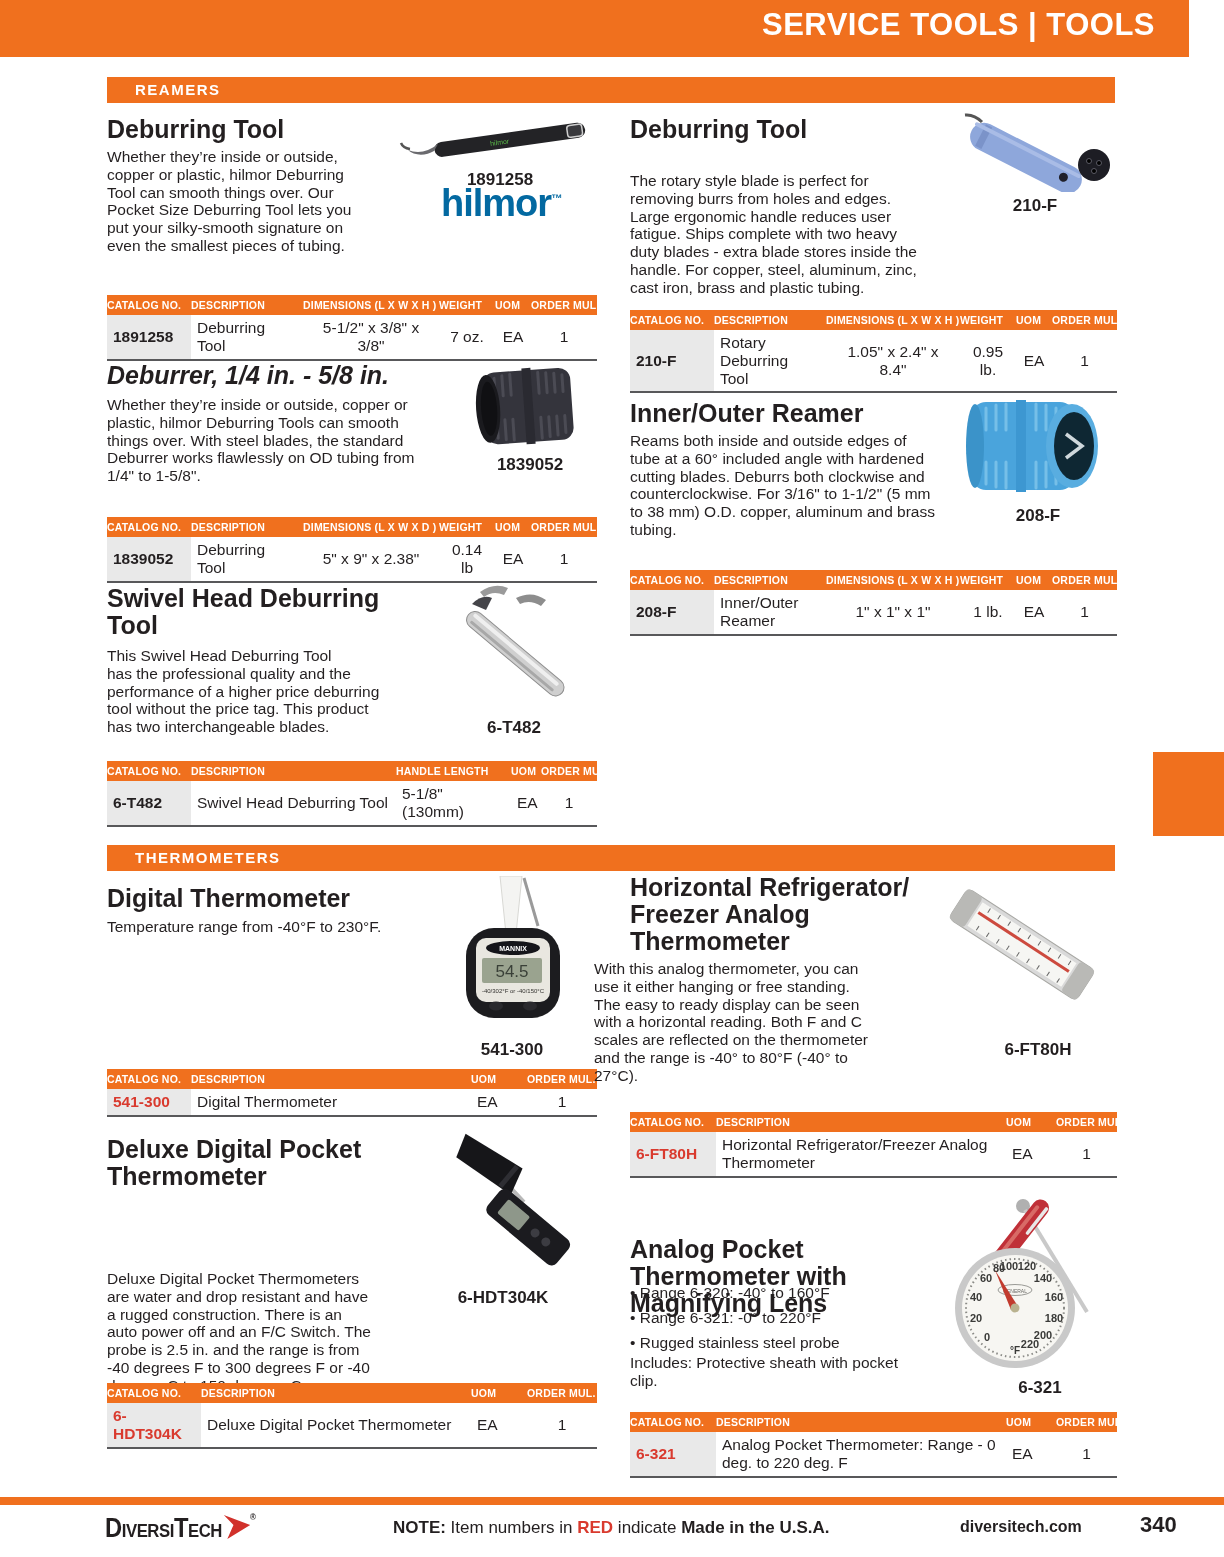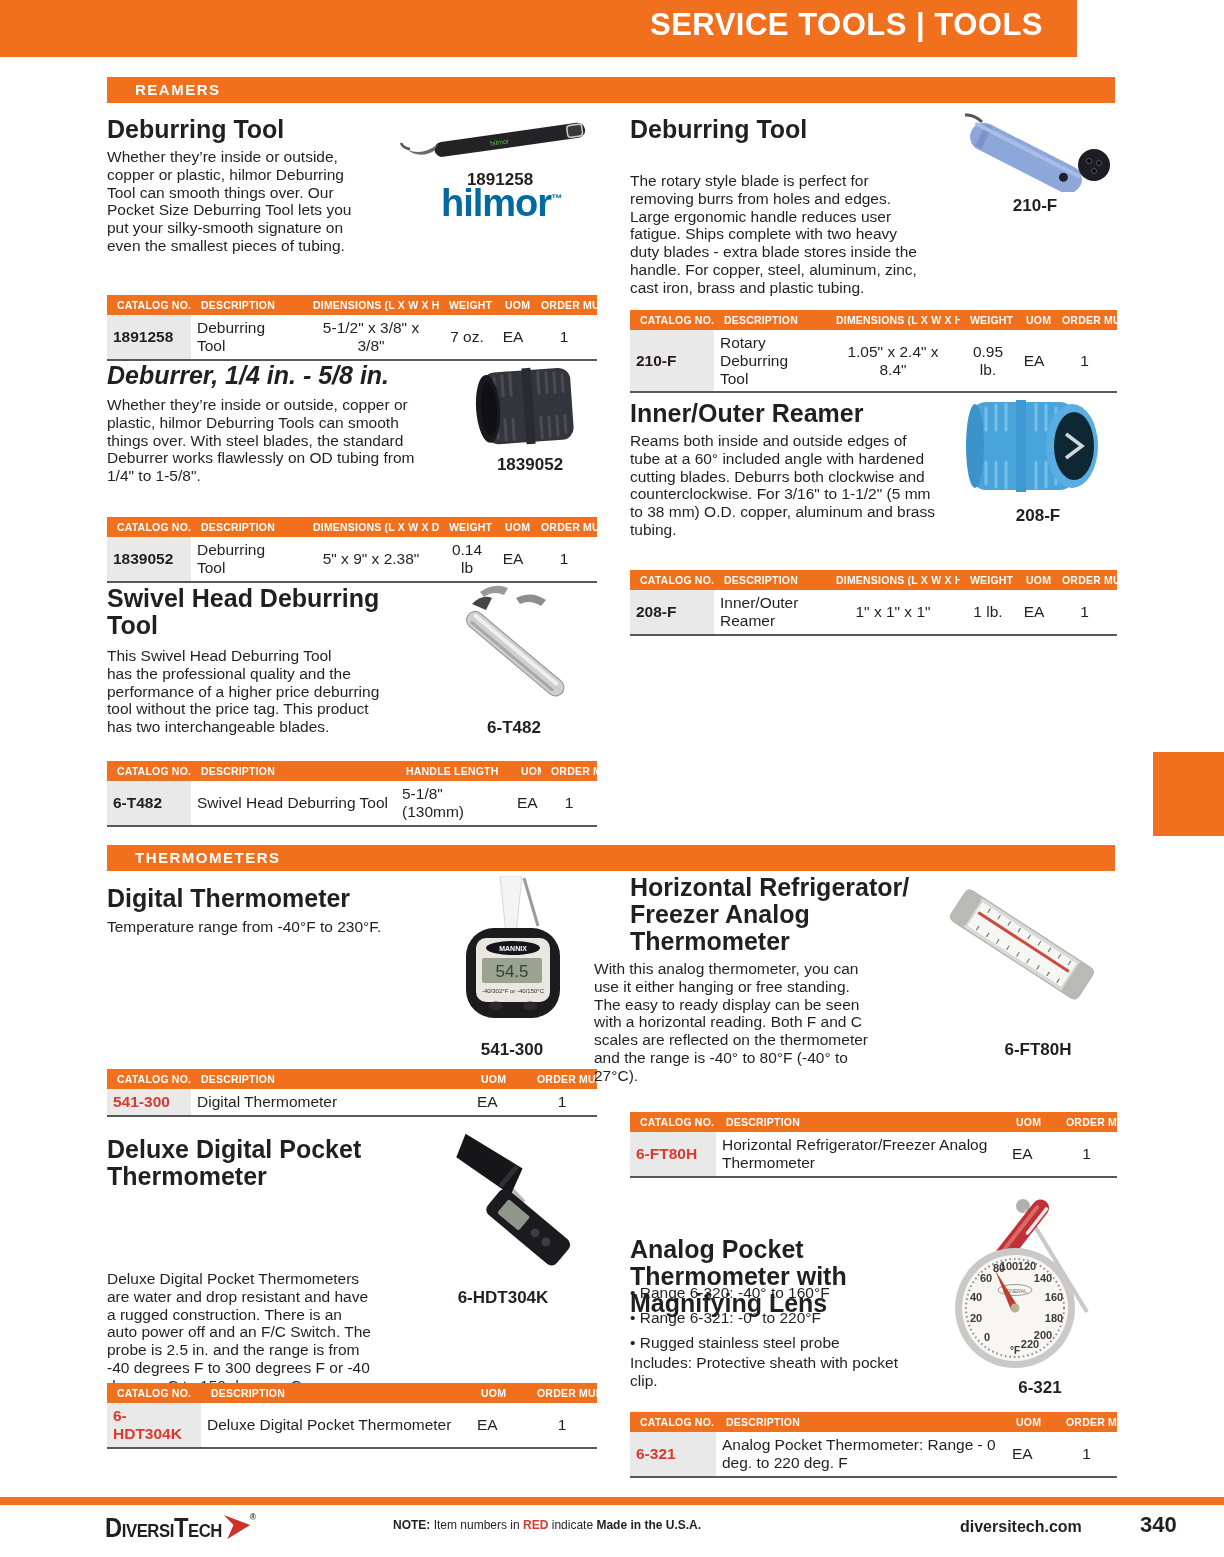--- a/index.html
+++ b/index.html
@@ -1,42 +1,42 @@
 <!DOCTYPE html>
 <html><head>
 <meta charset="utf-8">
 <style>
   html,body{margin:0;padding:0;}
   body{width:1224px;height:1557px;position:relative;overflow:hidden;background:#fff;
        font-family:"Liberation Sans",sans-serif;color:#231f20;}
-  .banner{position:absolute;left:0;top:0;width:1077px;height:57px;background:#F0701E;}
+  .banner{position:absolute;left:0;top:0;width:1189px;height:57px;background:#F0701E;}
   .banner-title{position:absolute;right:34px;top:7px;font-size:31px;font-weight:700;color:#fff;letter-spacing:.5px;}
   .secbar{position:absolute;left:107px;width:1008px;height:26px;background:#F0701E;color:#fff;
           font-weight:700;font-size:15px;letter-spacing:1.5px;line-height:26px;padding-left:28px;box-sizing:border-box;}
   .h1{position:absolute;font-size:25px;font-weight:700;line-height:27px;white-space:pre-line;}
   .body-text{position:absolute;font-size:15.5px;line-height:17.8px;white-space:pre-line;}
   .bullets{position:absolute;font-size:15.5px;line-height:25px;white-space:pre-line;}
   .img-label{position:absolute;font-size:17px;font-weight:700;text-align:center;}
   .hilmor-logo{position:absolute;font-size:38px;font-weight:700;color:#0369a1;letter-spacing:-1px;}
   .hilmor-logo sup{font-size:11px;}
   .ptable{position:absolute;border-collapse:collapse;table-layout:fixed;font-size:15.5px;color:#231f20;}
   .ptable th{background:#F0701E;color:#fff;font-size:10.5px;font-weight:700;letter-spacing:.2px;
-             padding:4px 10px;text-align:left;white-space:nowrap;overflow:hidden;}
+             padding:4px 0;text-align:left;white-space:nowrap;overflow:hidden;}
   .ptable td{padding:4px 6px;border-bottom:1px solid #b9b9b9;background:#fff;vertical-align:middle;line-height:1.15;}
   .ptable tbody tr:last-child td{border-bottom:2px solid #58585a;}
   .ptable td.cat{background:#e9e9e9;font-weight:700;}
   .redtxt{color:#D93A2E;}
   .ac{text-align:center;}
   .rtab{position:absolute;left:1153px;top:752px;width:71px;height:84px;background:#F0701E;}
   .footer-rule{position:absolute;left:0;top:1497px;width:1224px;height:8px;background:#F0701E;}
   .logo{position:absolute;left:105px;top:1512px;font-weight:700;font-variant:small-caps;
         font-size:27px;letter-spacing:-.5px;transform:scaleX(.88);transform-origin:left;}
   .logo-arrow{display:inline-block;vertical-align:middle;margin-left:2px;}
   .logo-reg{font-size:9px;vertical-align:top;}
-  .note{position:absolute;left:393px;top:1518px;font-size:12px;}
+  .note{position:absolute;left:393px;top:1518px;font-size:17px;}
   .site{position:absolute;left:960px;top:1518px;font-size:16px;font-weight:700;}
   .pageno{position:absolute;left:1140px;top:1512px;font-size:22px;font-weight:700;}
   .pimg{position:absolute;}
   svg text{font-family:"Liberation Sans",sans-serif;}
 </style>
 </head>
 <body>
 
 <div class="banner">
   <span class="banner-title">SERVICE TOOLS | TOOLS</span>

